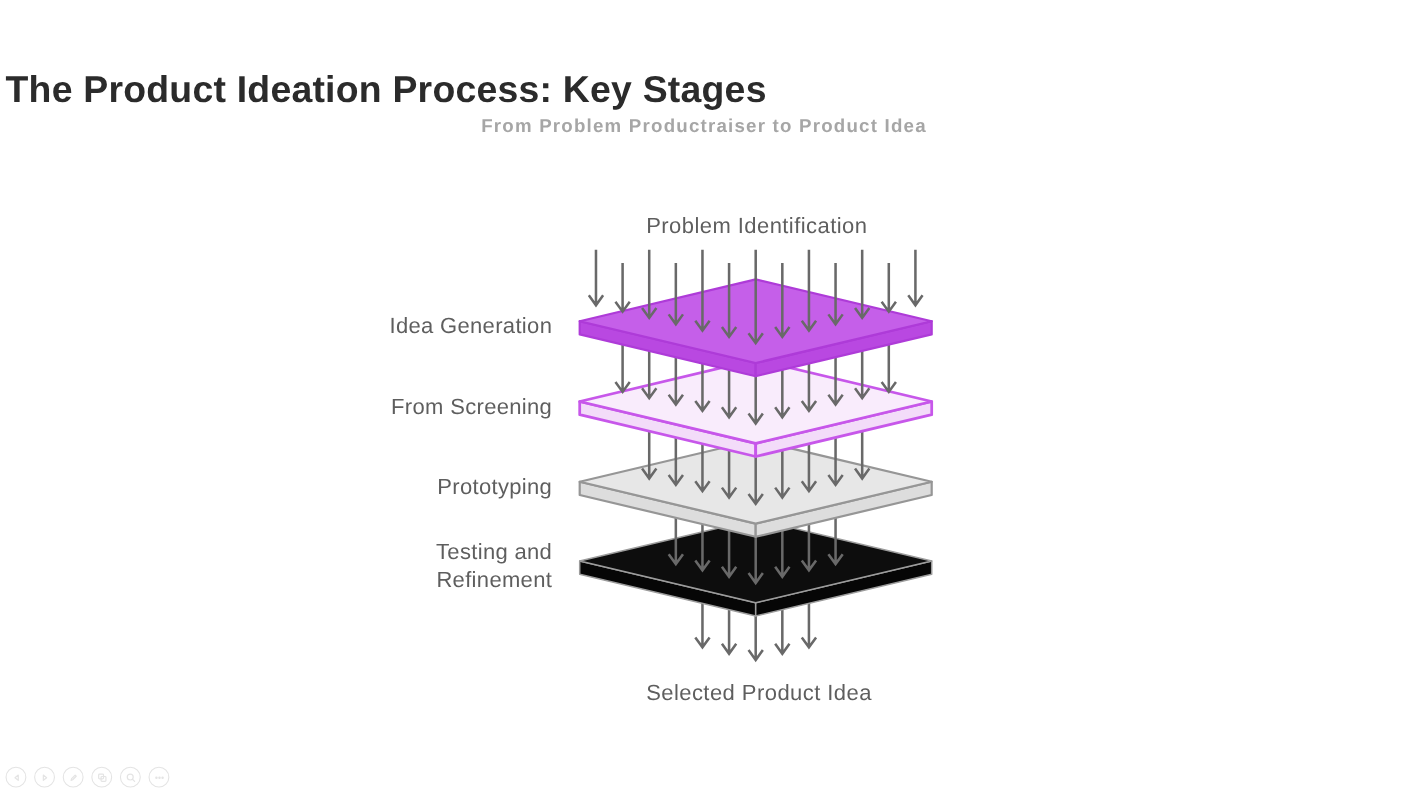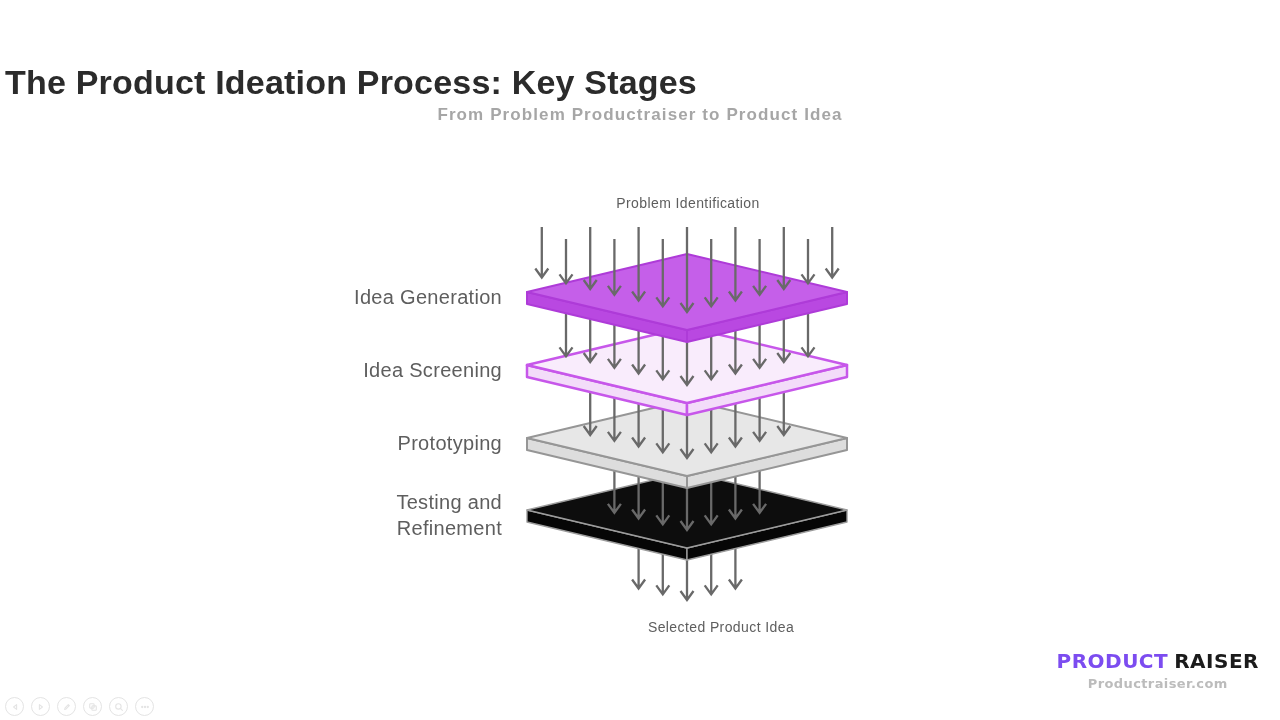--- a/index.html
+++ b/index.html
@@ -15,24 +15,24 @@
   }
   .subtitle{
     position:absolute;top:104px;left:0;width:100%;text-align:center;
     font-size:17px;line-height:22px;font-weight:bold;letter-spacing:1.1px;
     color:var(--c-subtitle,#a6a6a6);
   }
   #diagram-layer{position:absolute;left:0;top:0;width:1280px;height:720px;}
   #diagram-layer svg{display:block;}
   .flow-label{
     position:absolute;transform:translateX(-50%);white-space:nowrap;
-    color:var(--c-label,#5e5e5e);font-size:14px;letter-spacing:.4px;
+    color:var(--c-label,#5e5e5e);font-size:20px;letter-spacing:.4px;
   }
   .input-label{left:688px;top:195px;}
-  .output-label{left:690px;top:619px;margin-left:31px;}
+  .output-label{left:690px;top:619px;}
   #stage-labels{position:absolute;left:0;top:0;width:1280px;height:720px;pointer-events:none;}
   .stage-label{
     position:absolute;right:778px;width:190px;text-align:right;transform:translateY(-50%);
     color:var(--c-label,#5e5e5e);font-size:20px;line-height:26px;letter-spacing:.3px;
   }
   .brand{
     position:absolute;top:649px;right:21px;text-align:center;
     font-family:"DejaVu Sans",sans-serif;
   }
   .brand-name{font-size:20px;font-weight:bold;letter-spacing:.5px;white-space:nowrap;}
@@ -133,31 +133,25 @@
           <path d="M832.2,227 L832.2,277.5 M825.7,268.5 L832.2,277.5 L838.7,268.5"></path>
         </g>
       </svg>
     </div>
 
   <div class="flow-label input-label">Problem Identification</div>
   <div class="flow-label output-label">Selected Product Idea</div>
 
   <div id="stage-labels">
       <div class="stage-label" style="top: 297px;">Idea Generation</div>
-      <div class="stage-label" style="top: 370px;">Idea Screening</div>
+      <div class="stage-label" style="top: 370px;">From Screening</div>
       <div class="stage-label" style="top: 515px;">Testing and Refinement</div>
       <div class="stage-label" style="top: 443px;">Prototyping</div>
     </div>
 
-  <div class="brand">
-    <div class="brand-name">
-      <span class="primary">PRODUCT</span><span class="secondary">RAISER</span>
-    </div>
-    <div class="brand-site">Productraiser.com</div>
-  </div>
 
   <div class="controls" id="controls">
       <button class="ctrl-btn">
         <svg width="12" height="12" viewBox="0 0 12 12" fill="none" stroke="#e4e4e4" stroke-width="1.1" stroke-linecap="round" stroke-linejoin="round">
           <path d="M7.6,3.6 L4.6,6 L7.6,8.4 Z"></path>
         </svg>
       </button>
       <button class="ctrl-btn">
         <svg width="12" height="12" viewBox="0 0 12 12" fill="none" stroke="#e4e4e4" stroke-width="1.1" stroke-linecap="round" stroke-linejoin="round">
           <path d="M4.4,3.6 L7.4,6 L4.4,8.4 Z"></path>

